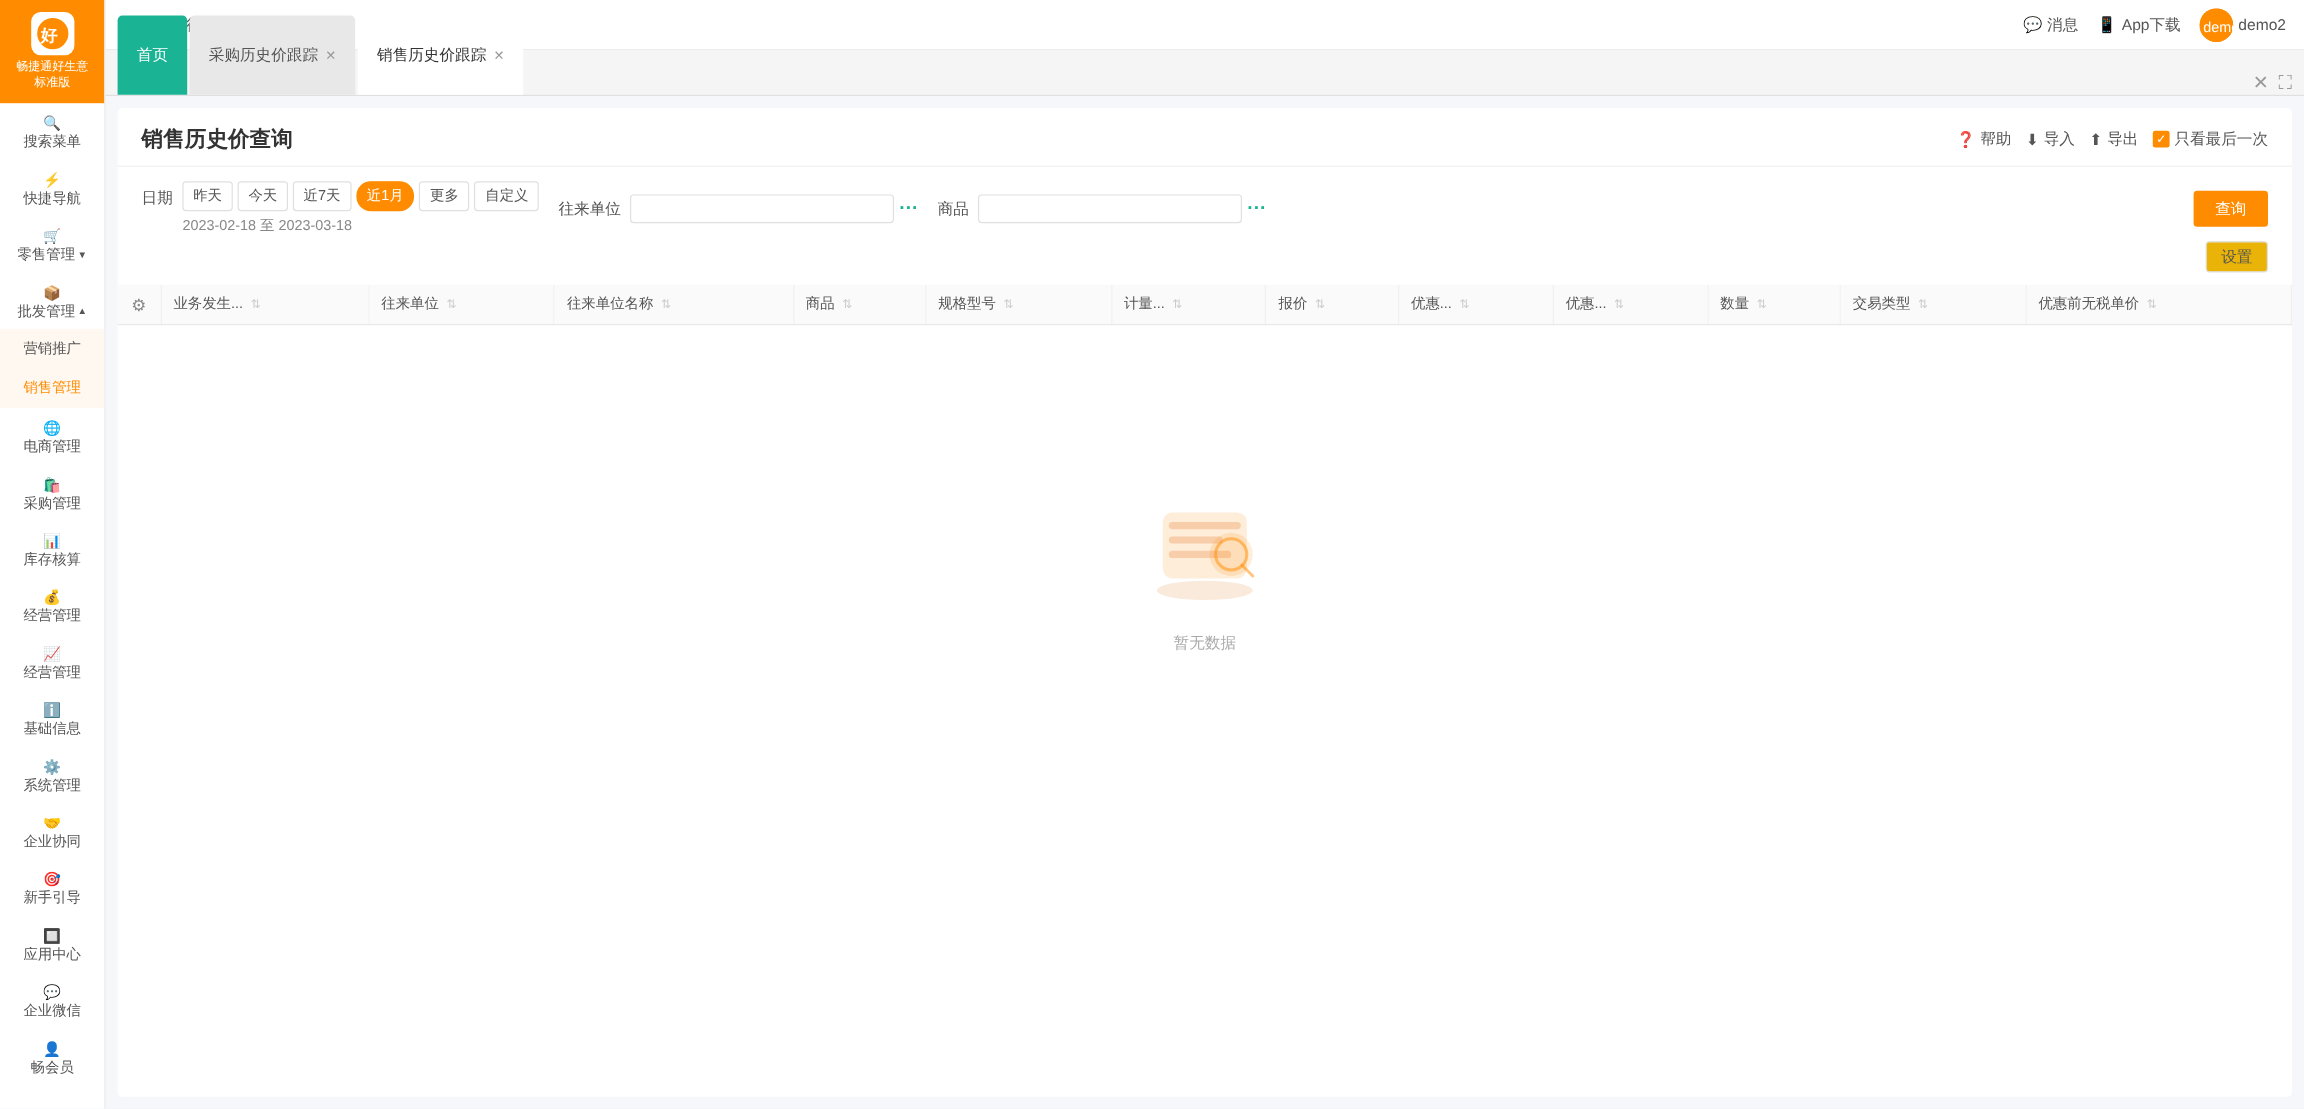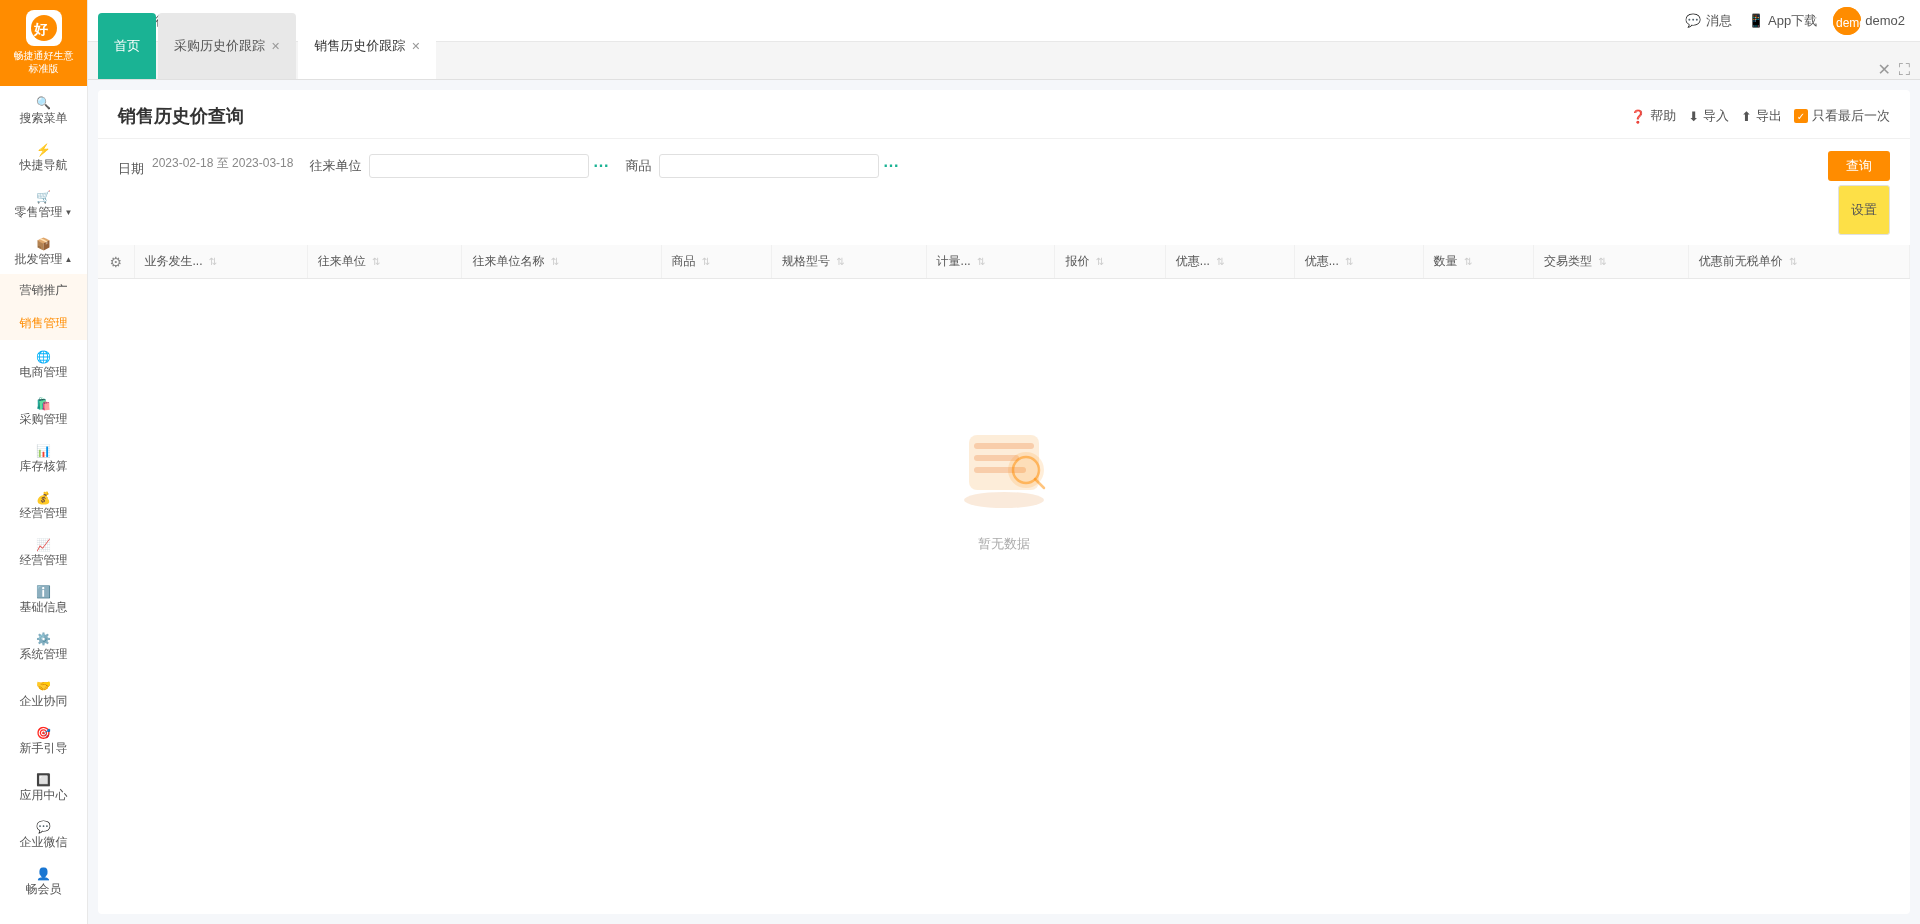--- a/index.html
+++ b/index.html
@@ -49,21 +49,21 @@
     .filter-group { display: flex; align-items: center; gap: 8px; }
     .filter-label { color: #555; font-size: 13px; }
     .date-btns { display: flex; align-items: center; gap: 4px; }
     .date-btn { padding: 3px 8px; border: 1px solid #e0e0e0; border-radius: 3px; cursor: pointer; font-size: 12px; color: #555; background: white; }
     .date-btn.active { background: #ff8c00; color: white; border-color: #ff8c00; border-radius: 12px; }
     .date-range { font-size: 12px; color: #888; }
     .filter-input { display: flex; align-items: center; gap: 4px; }
     .filter-input input { border: 1px solid #e0e0e0; border-radius: 3px; padding: 4px 8px; font-size: 12px; width: 200px; outline: none; }
     .filter-input .dots { color: #1ab394; cursor: pointer; font-size: 16px; }
     .search-btn { background: #ff8c00; color: white; border: none; padding: 6px 18px; border-radius: 3px; cursor: pointer; font-size: 13px; }
-    .setting-btn { background: #fde047; color: #555; border: 1px solid #e0e0e0; padding: 15px 12px; border-radius: 3px; cursor: pointer; font-size: 13px; }
+    .setting-btn { background: #eab308; color: #555; border: 1px solid #e0e0e0; padding: 3px 12px; border-radius: 3px; cursor: pointer; font-size: 13px; }
 
     
     .table-area { flex: 1; overflow: auto; }
     table { width: 100%; border-collapse: collapse; font-size: 12px; }
     thead tr { background: #fafafa; }
     thead th { padding: 8px 10px; text-align: left; border-bottom: 1px solid #e8e8e8; border-right: 1px solid #f0f0f0; color: #555; font-weight: 500; white-space: nowrap; position: relative; }
     thead th .sort-arrows { color: #ccc; font-size: 10px; margin-left: 3px; }
     .settings-col { width: 36px; text-align: center; }
     .settings-icon { color: #888; cursor: pointer; font-size: 14px; }
 
@@ -232,20 +232,28 @@
             <span>只看最后一次</span>
           </label>
         </div>
       </div>
 
       <div style="padding: 12px 20px 4px; display:flex; align-items:center; gap:16px; flex-wrap:wrap;">
 
         <div class="filter-group" style="display:flex;align-items:flex-start;gap:8px;">
           <span class="filter-label" style="margin-top:5px;">日期</span>
           <div style="display:flex;flex-direction:column;gap:4px;">
+            <div class="date-btns">
+              <button class="date-btn">昨天</button>
+              <button class="date-btn">今天</button>
+              <button class="date-btn">近7天</button>
+              <button class="date-btn active">近1月</button>
+              <button class="date-btn">更多</button>
+              <button class="date-btn">自定义</button>
+            </div>
             <span class="date-range">2023-02-18 至 2023-03-18</span>
           </div>
         </div>
 
         <div class="filter-group">
           <span class="filter-label">往来单位</span>
           <div class="filter-input">
             <input type="text" style="width: 220px; border: 1px solid rgb(224, 224, 224); border-radius: 3px; padding: 4px 8px; font-size: 12px; outline: none;">
             <span class="dots" style="color:#1ab394;cursor:pointer;font-size:16px;font-weight:bold;">···</span>
           </div>

